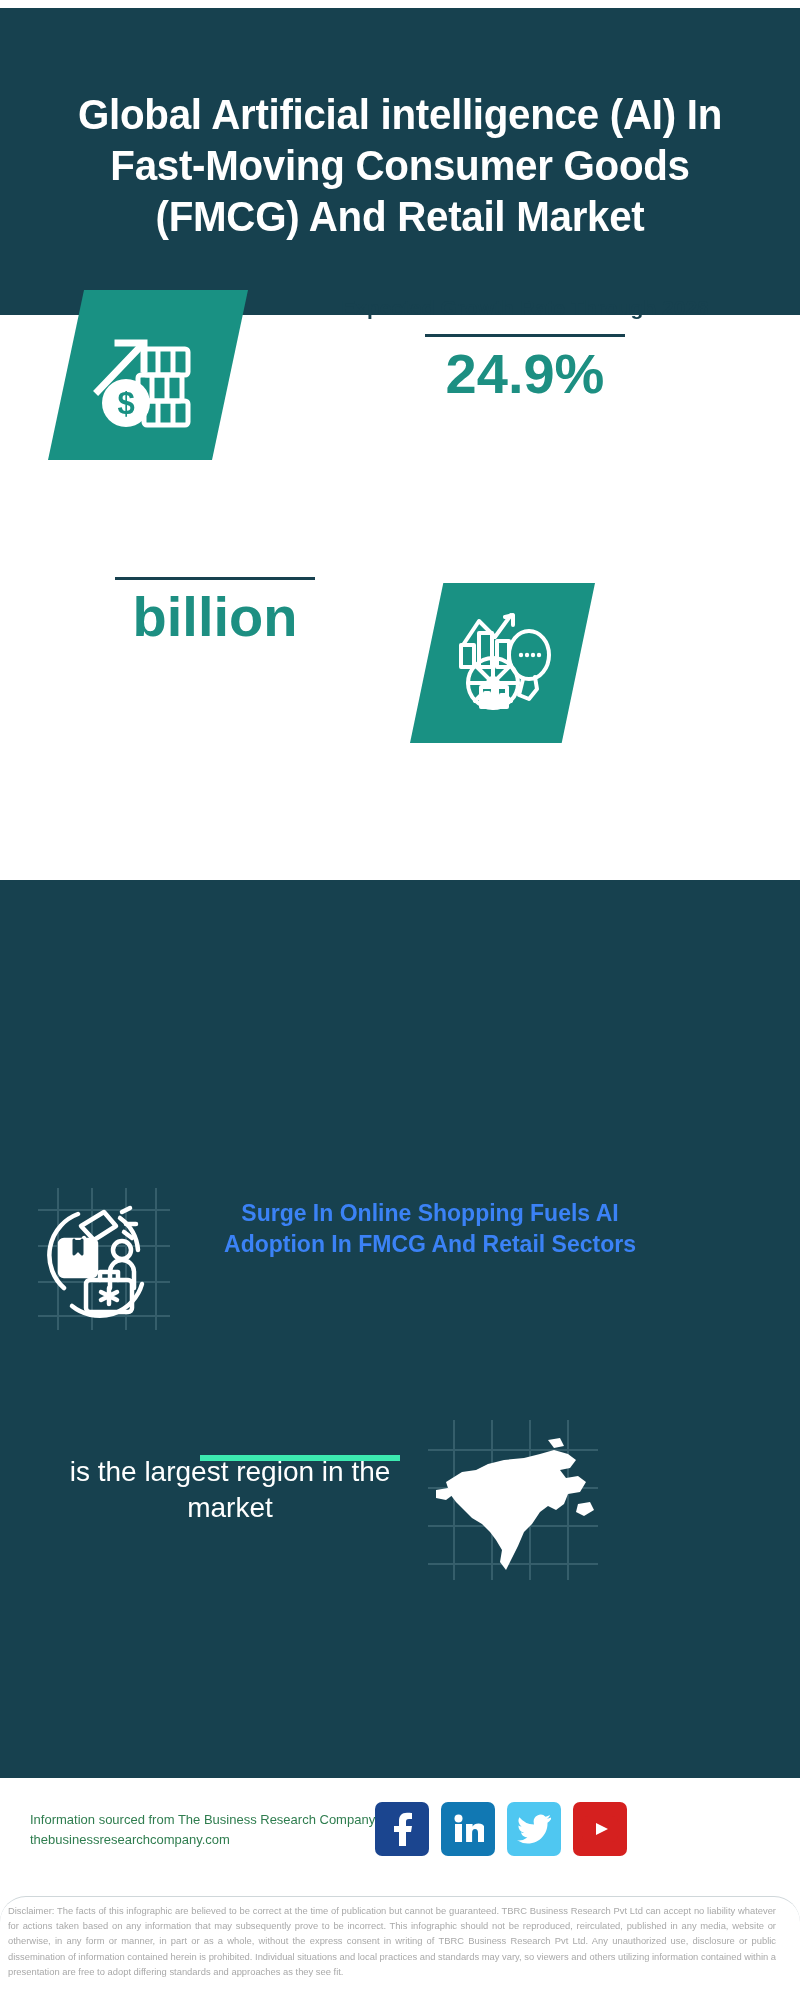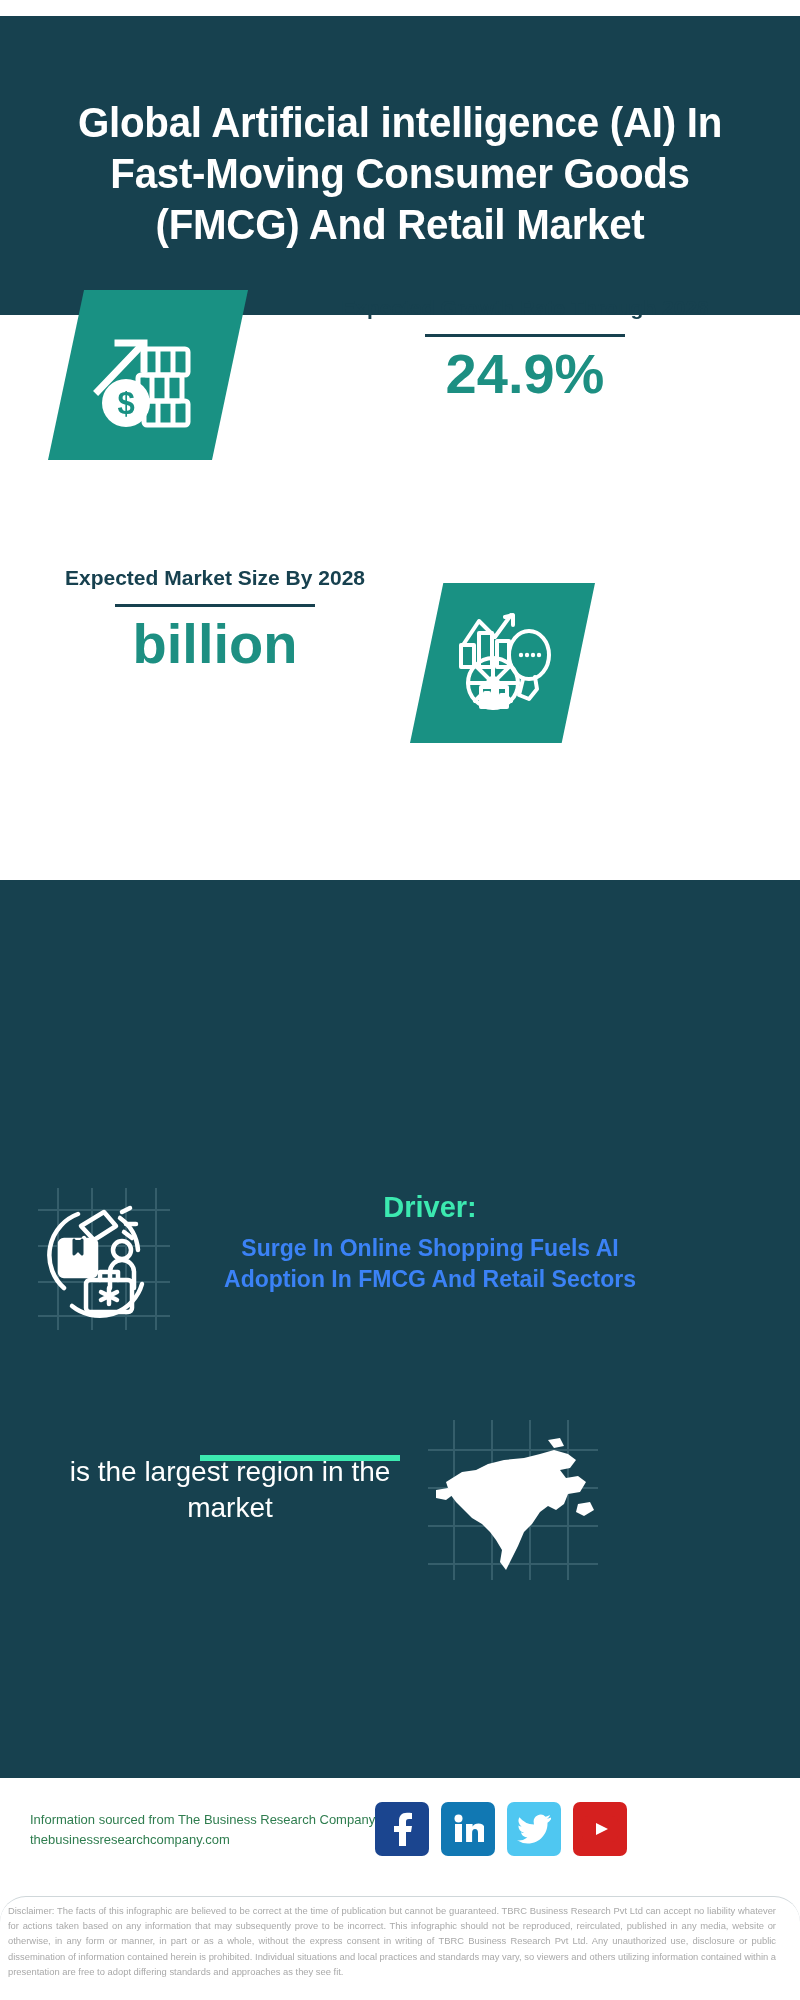--- a/index.html
+++ b/index.html
@@ -7,21 +7,21 @@
     width: 800px;
     height: 2000px;
     background: #ffffff;
     font-family: "Liberation Sans", sans-serif;
     overflow: hidden;
   }
   .page { position: relative; width: 800px; height: 2000px; background:#fff; }
 
   
   .header {
-    position: absolute; left:0; top:16px; width:800px; height:315px;
+    position: absolute; left:0; top:8px; width:800px; height:315px;
     background:#17414f;
     display:flex; align-items:center; justify-content:center;
   }
   .header h1 {
     color:#ffffff;
     font-size: 42px;
     line-height: 1.22;
     font-weight: bold;
     text-align:center;
     letter-spacing:-0.3px;
@@ -163,21 +163,20 @@
     </svg>
   </div>
 
   <div class="stat-block" id="growth-block">
     <div class="stat-title">Expected Growth Rate Through 2028</div>
     <div class="stat-rule"></div>
     <div class="stat-value">24.9%</div>
   </div>
 
   <div class="stat-block" id="size-block">
-    <div class="stat-title">Expected Market Size By 2028</div>
     <div class="stat-rule"></div>
     <div class="stat-value">billion</div>
   </div>
 
   <div class="para right">
     <svg width="108" height="104" viewBox="0 0 108 104">
       <g fill="none" stroke="#ffffff" stroke-width="4" stroke-linejoin="round" stroke-linecap="round">
         <path d="M14 34 L30 10 L46 26 L62 4"></path>
         <path d="M56 6 L64 4 L64 14"></path>
         <rect x="12" y="34" width="13" height="22"></rect>
@@ -281,21 +280,20 @@
         <circle cx="84" cy="62" r="9"></circle>
         <path d="M72 100 L72 84 A12 12 0 0 1 96 84 L96 100"></path>
         <rect x="48" y="92" width="46" height="32" rx="4"></rect>
         <path d="M62 92 L62 84 L80 84 L80 92"></path>
         <path d="M71 100 L71 116 M63 104 L79 112 M79 104 L63 112"></path>
       </g>
     </svg>
   </div>
 
   <div class="driver-text">
-    <div class="driver-label">Driver:</div>
     <div class="driver-body">Surge In Online Shopping Fuels AI Adoption In FMCG And Retail Sectors</div>
   </div>
 
   <div class="mint-divider"></div>
 
   <div class="region-text">
     <div class="region-desc">is the largest region in the market</div>
   </div>
 
   <div class="grid-icon" id="region-icon">

